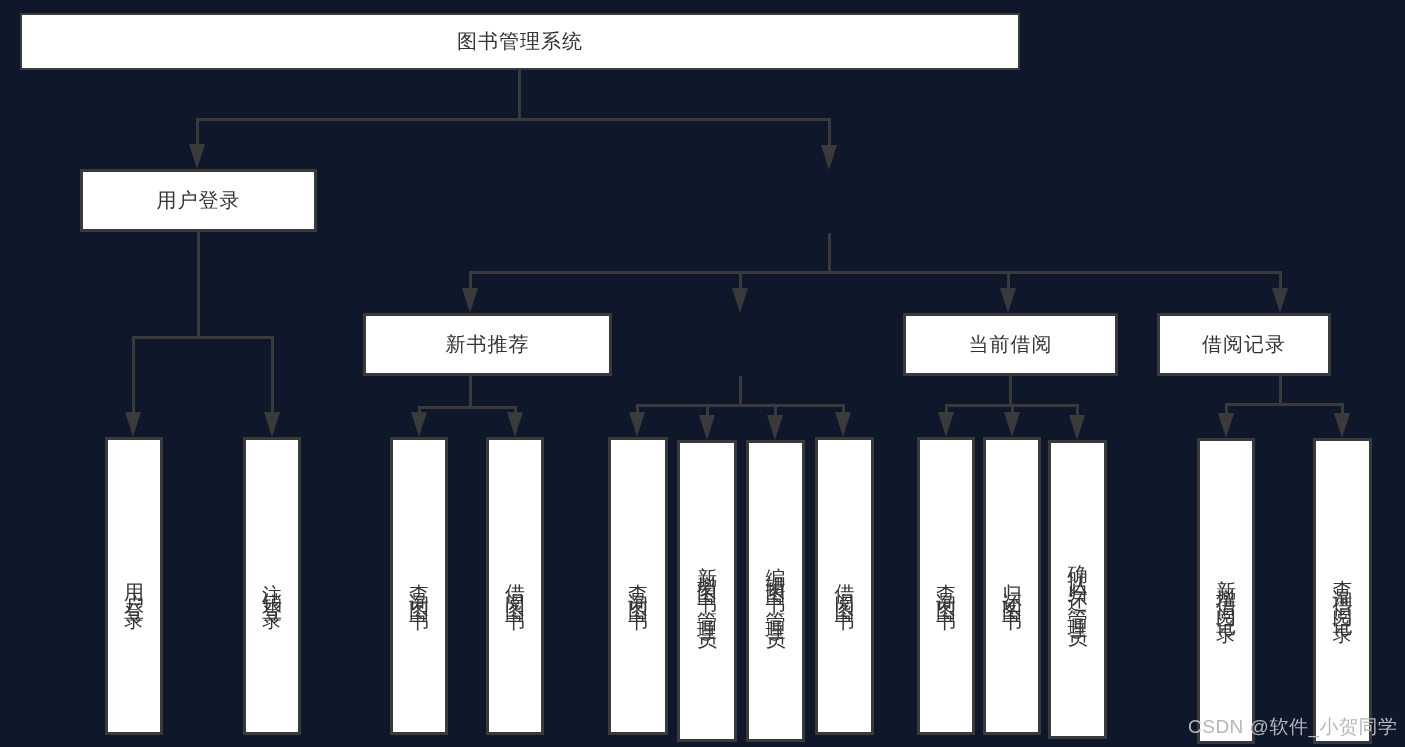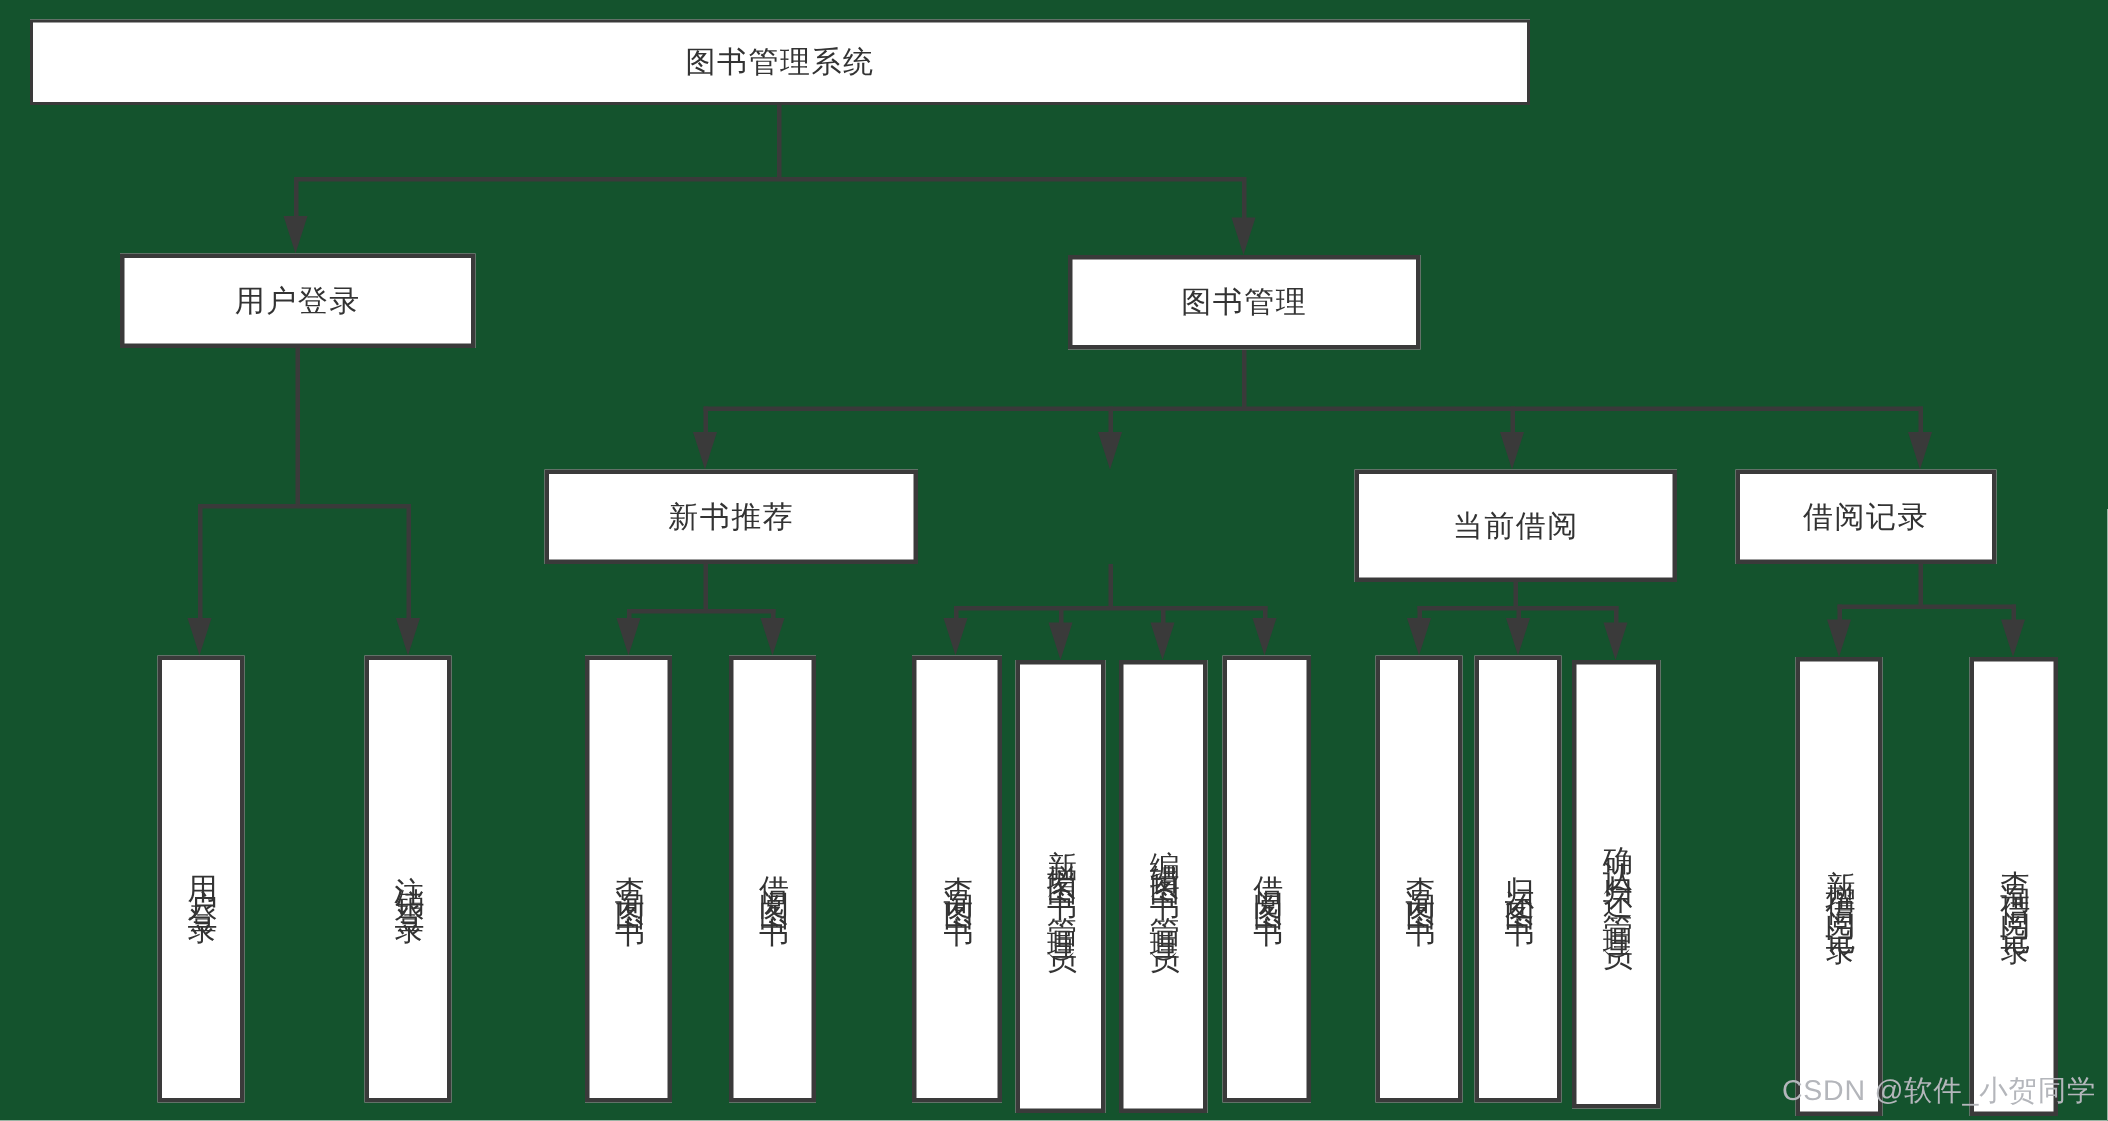--- a/index.html
+++ b/index.html
@@ -1,20 +1,20 @@
 <!DOCTYPE html>
 <html><head>
 <meta charset="utf-8">
 <style>
   * { margin:0; padding:0; box-sizing:border-box; }
   html,body { background:#ffffff; }
   body { font-family:"Liberation Sans", sans-serif; }
   .canvas {
     position:relative; width:1405px; height:747px;
-    background:#14532d; overflow:hidden;
+    background:#0f172a; overflow:hidden;
   }
   
   .box {
     position:absolute; background:#ffffff;
     border:3px solid #3a3a3a;
     display:flex; align-items:center; justify-content:center;
   }
   .lbl { font-size:20px; color:#333333; letter-spacing:1px; white-space:nowrap; }
   
   .leaf { border-width:3px; }
@@ -102,28 +102,25 @@
   <div class="ah" style="left:1218px;top:413px"></div>
   <div class="ah" style="left:1334px;top:413px"></div>
 
   <div class="box" style="left:20px;top:13px;width:1000px;height:57px;border-width:2px">
     <span class="lbl">图书管理系统</span>
   </div>
 
   <div class="box" style="left:80px;top:169px;width:237px;height:63px">
     <span class="lbl">用户登录</span>
   </div>
-  <div class="box" style="left:712px;top:170px;width:235px;height:63px">
-    <span class="lbl">图书管理</span>
-  </div>
 
   <div class="box" style="left:363px;top:313px;width:249px;height:63px">
     <span class="lbl">新书推荐</span>
   </div>
-  <div class="box" style="left:903px;top:313px;width:215px;height:75px">
+  <div class="box" style="left:903px;top:313px;width:215px;height:63px">
     <span class="lbl">当前借阅</span>
   </div>
   <div class="box" style="left:1157px;top:313px;width:174px;height:63px">
     <span class="lbl">借阅记录</span>
   </div>
 
   <div class="box leaf" style="left:105px;top:437px;width:58px;height:298px">
     <span class="vtext">用户登录</span>
   </div>
   <div class="box leaf" style="left:243px;top:437px;width:58px;height:298px">

